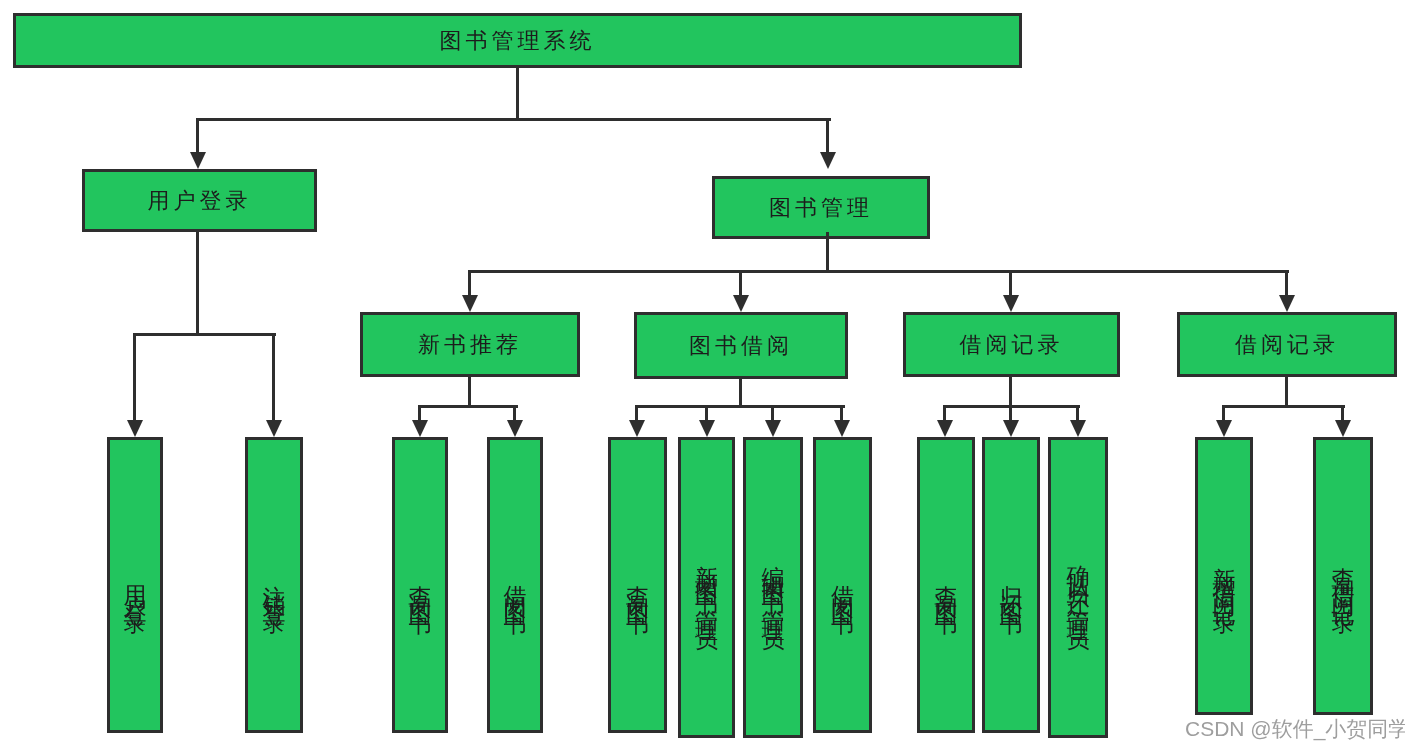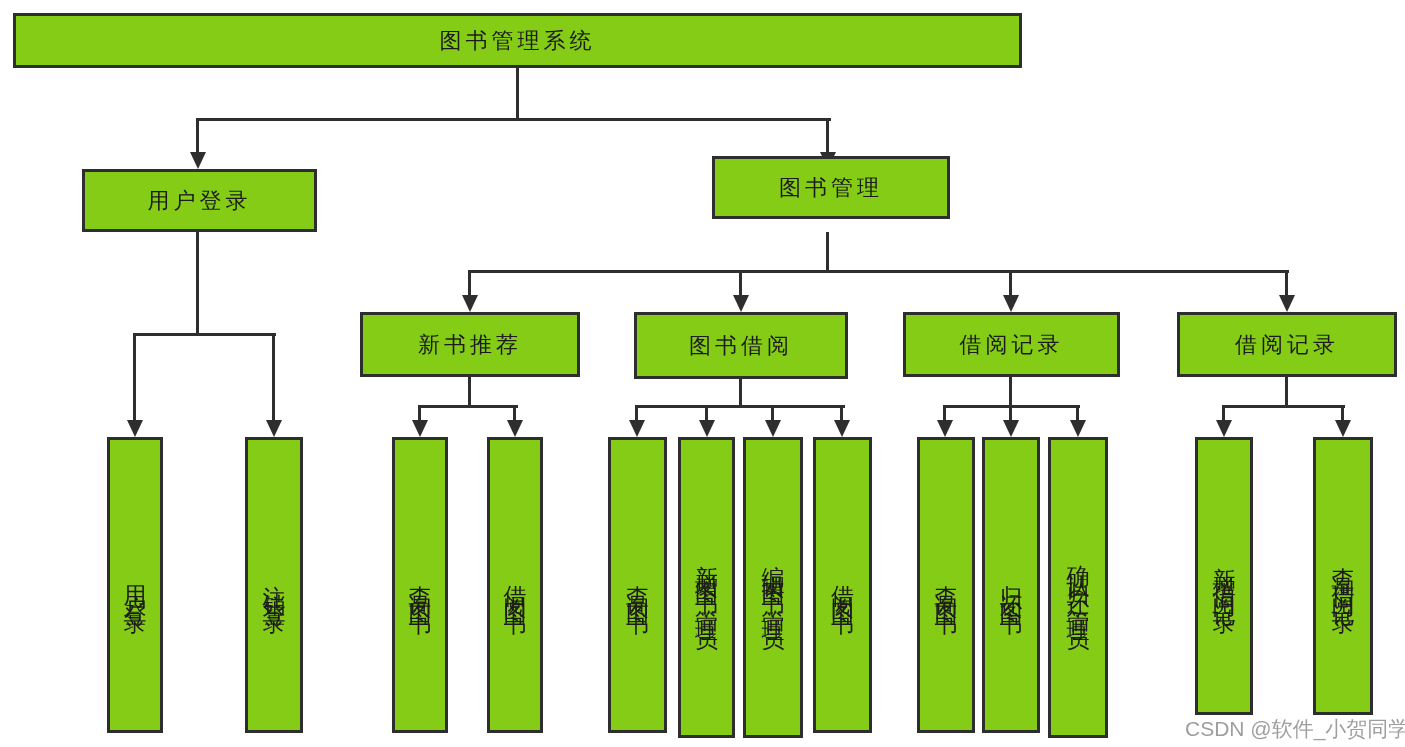--- a/index.html
+++ b/index.html
@@ -9,21 +9,21 @@
     --background:#ffffff;
   }
   html,body{margin:0;padding:0;background:var(--background);}
   .canvas{
     position:relative;width:1405px;height:747px;background:var(--background);
     font-family:"Liberation Sans","DejaVu Sans",sans-serif;color:var(--text);
     overflow:hidden;
   }
   .box{
     position:absolute;box-sizing:border-box;border:3px solid var(--line);
-    background:#84cc16;display:flex;align-items:center;justify-content:center;
+    background:#22c55e;display:flex;align-items:center;justify-content:center;
   }
   .hbox{font-size:22px;letter-spacing:4px;white-space:nowrap;}
   .vbox span{
     writing-mode:vertical-rl;text-orientation:mixed;
     font-size:23px;letter-spacing:9px;line-height:1;white-space:nowrap;
   }
   .vl{position:absolute;width:3px;background:var(--line);}
   .hl{position:absolute;height:3px;background:var(--line);}
   .arrow{position:absolute;width:16px;}
   .arrow::before{
@@ -45,21 +45,21 @@
 <div class="canvas">
 
   <div class="box hbox" style="left:13px;top:13px;width:1009px;height:55px">图书管理系统</div>
 
   <div class="vl" style="left:516px;top:68px;height:53px"></div>
   <div class="hl" style="left:196px;top:118px;width:635px"></div>
   <div class="arrow" style="left:190px;top:118px;height:51px"></div>
   <div class="arrow" style="left:820px;top:118px;height:51px"></div>
 
   <div class="box hbox" style="left:82px;top:169px;width:235px;height:63px">用户登录</div>
-  <div class="box hbox" style="left:712px;top:156px;width:238px;height:63px">图书管理</div>
+  <div class="box hbox" style="left:712px;top:176px;width:218px;height:63px">图书管理</div>
 
   <div class="vl" style="left:196px;top:232px;height:103px"></div>
   <div class="hl" style="left:133px;top:333px;width:143px"></div>
   <div class="arrow" style="left:127px;top:333px;height:104px"></div>
   <div class="arrow" style="left:266px;top:333px;height:104px"></div>
 
   <div class="vl" style="left:826px;top:232px;height:40px"></div>
   <div class="hl" style="left:468px;top:270px;width:821px"></div>
   <div class="arrow" style="left:462px;top:270px;height:42px"></div>
   <div class="arrow" style="left:733px;top:270px;height:42px"></div>

